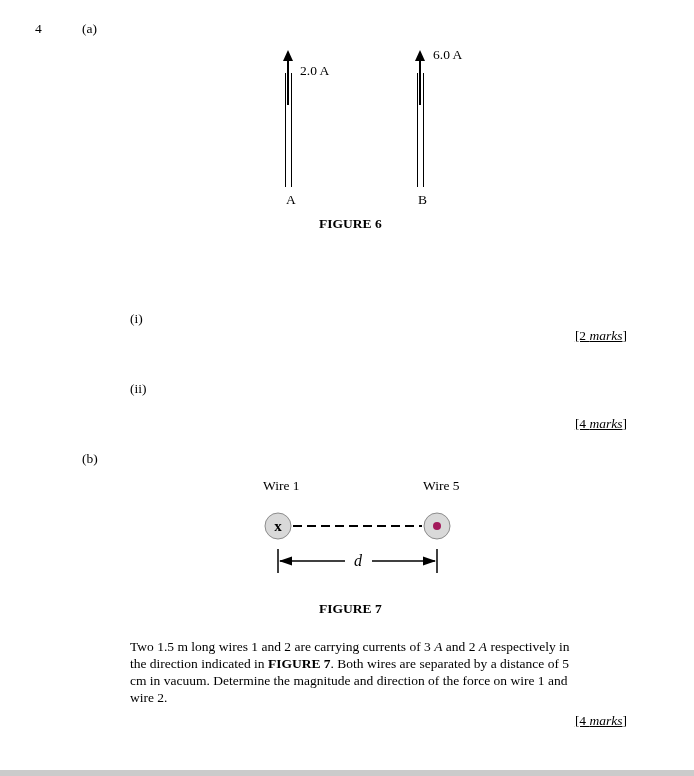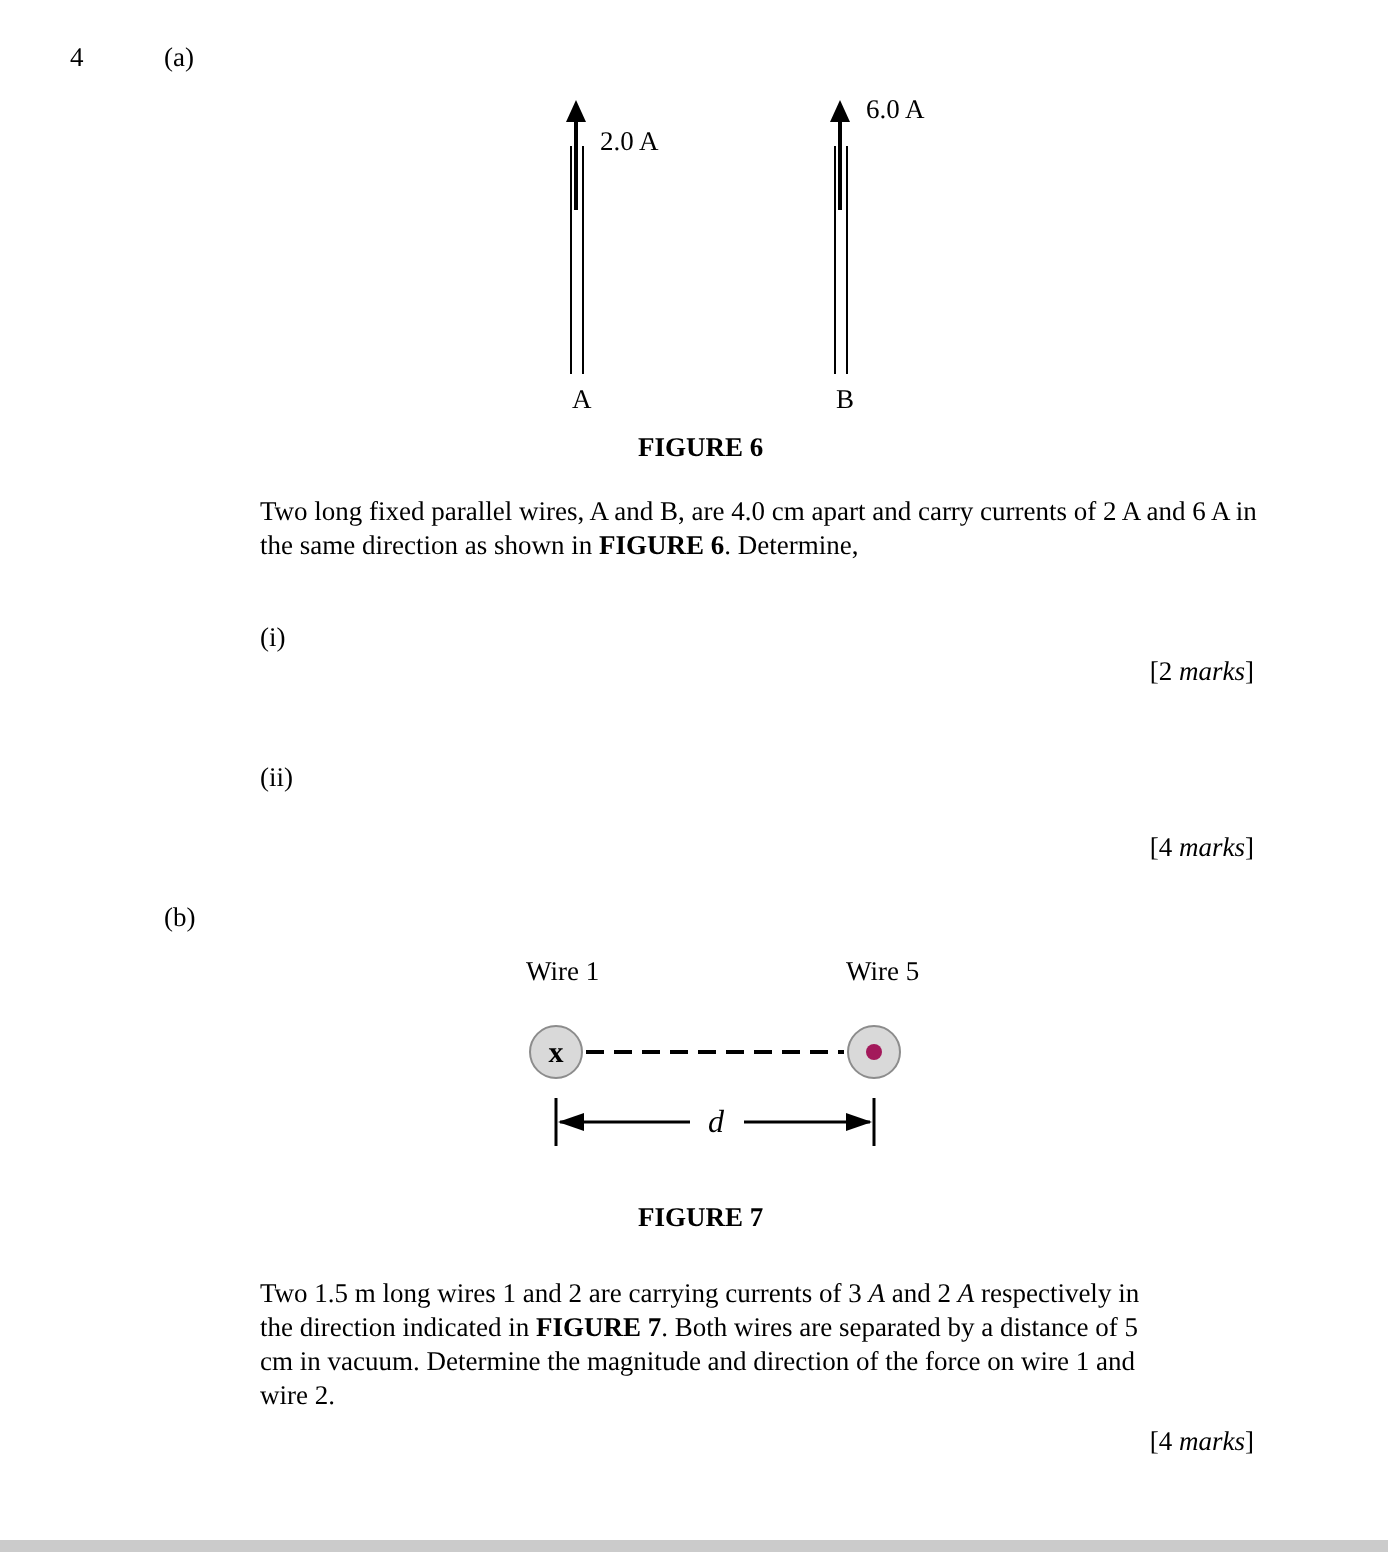--- a/index.html
+++ b/index.html
@@ -1,21 +1,21 @@
 <!DOCTYPE html>
 <html><head>
 <meta charset="utf-8">
 <style>
   * { margin:0; padding:0; box-sizing:border-box; }
   html,body { background:#ffffff; }
   body { font-family:"Liberation Serif", serif; color:#000; }
   .page { position:relative; width:694px; height:776px; background:#fff; overflow:hidden; }
   .abs { position:absolute; }
   .txt { font-size:13.5px; line-height:17px; }
-  .marks { text-align:right; }
+  .marks { text-align:right;text-decoration:underline; }
   .wire { width:7px; height:114px; border-left:1.4px solid #000; border-right:1.4px solid #000; }
   .arrow { width:10px; }
   .arrow-head { width:0; height:0; border-left:5px solid transparent; border-right:5px solid transparent; border-bottom:11px solid #000; margin:0 auto; }
   .arrow-line { width:2px; height:44px; background:#000; margin:0 auto; }
   .caption { font-weight:bold; font-size:13.5px; }
   svg text { fill:#000; }
   .bottom-bar { background:#cbcbcb; }
 </style>
 </head>
 <body>
@@ -40,21 +40,20 @@
 
     <div class="abs wire" style="left:285px; top:73px;"></div>
     <div class="abs wire" style="left:417px; top:73px;"></div>
 
     <div class="abs txt" style="left:286px; top:191px;">A</div>
     <div class="abs txt" style="left:418px; top:191px;">B</div>
 
     <div class="abs caption" style="left:319px; top:216px;">FIGURE 6</div>
   </div>
 
-  <div class="abs txt" style="left:130px; top:247px; width:500px;"><span>Two long fixed parallel wires, A and B, are 4.0 cm apart and carry currents of 2 A and 6 A in the same direction as shown in </span><span style="font-weight: bold;">FIGURE 6</span><span>. Determine,</span></div>
 
   <div class="abs txt" style="left:130px; top:310px;">(i)</div>
   <div class="abs txt marks" style="left:175px; top:327px; width:452px;"><span>[2 </span><span style="font-style: italic;">marks</span><span>]</span></div>
 
   <div class="abs txt" style="left:130px; top:380px;">(ii)</div>
   <div class="abs txt marks" style="left:175px; top:415px; width:452px;"><span>[4 </span><span style="font-style: italic;">marks</span><span>]</span></div>
 
   <div class="abs txt" style="left:82px; top:450px;">(b)</div>
 
   <div class="abs txt" style="left:263px; top:477px;">Wire 1</div>

